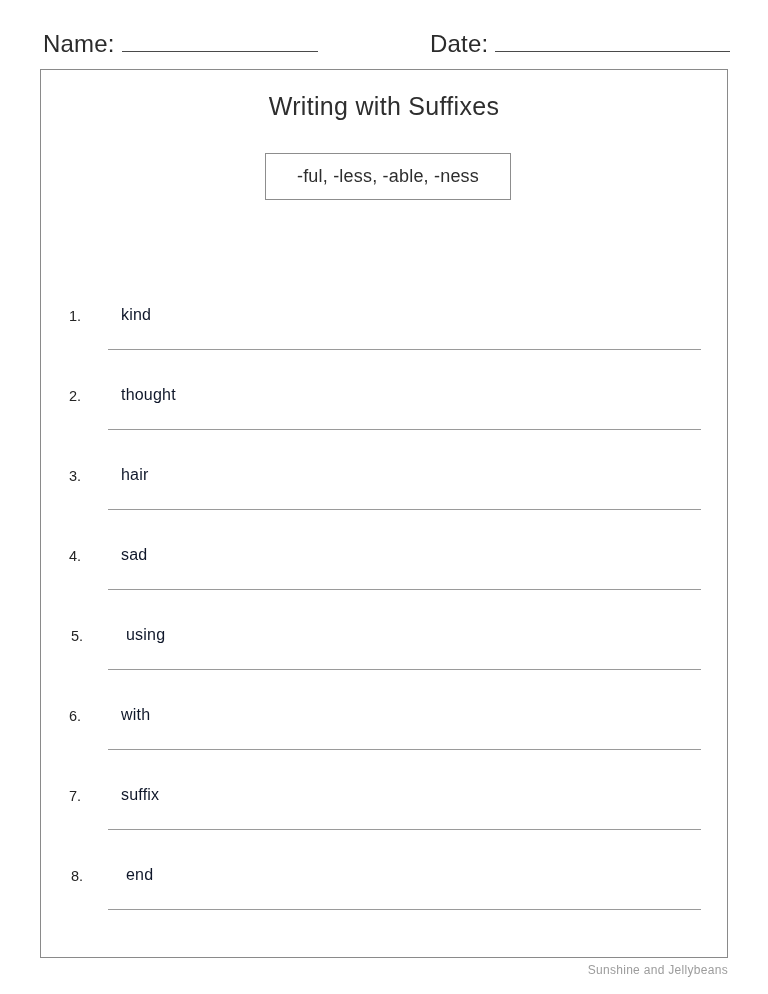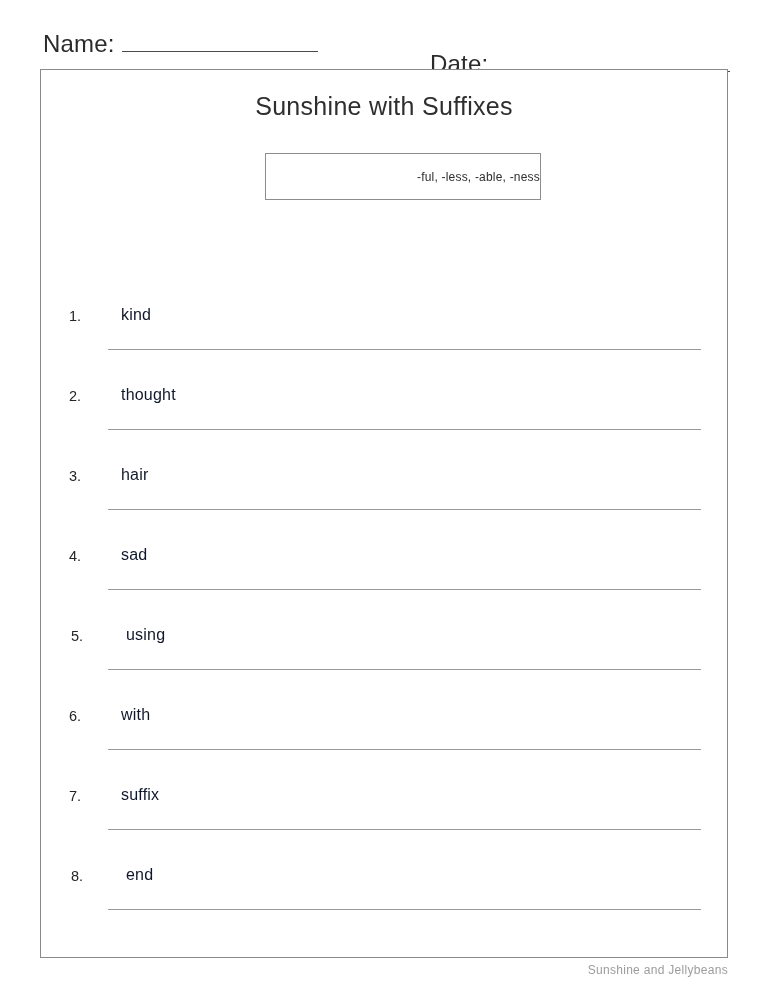--- a/index.html
+++ b/index.html
@@ -25,21 +25,21 @@
   }
   .field {
     position: absolute;
     display: flex;
     align-items: baseline;
     font-size: 24px;
     color: #2b2b2b;
     letter-spacing: 0.2px;
   }
   .field-name { left: 43px; top: 0; }
-  .field-date { left: 430px; top: 0; margin-top: 20px; }
+  .field-date { left: 430px; top: 0; }
   .field-label {
     white-space: nowrap;
     font-weight: 400;
   }
   .field-rule {
     display: inline-block;
     border-bottom: 1.6px solid #4a4a4a;
     margin-left: 7px;
     height: 16px;
   }
@@ -67,28 +67,28 @@
     font-size: 25px;
     font-weight: 300;
     color: #2e2e2e;
     letter-spacing: 0.3px;
   }
 
   .suffix-box {
     position: absolute;
     left: 224px;
     top: 83px;
-    width: 276px;
+    width: 246px;
     height: 47px;
     border: 1.3px solid #8d8d8d;
     box-sizing: border-box;
     display: flex;
     align-items: center;
-    justify-content: flex-end;
-    font-size: 12px;
+    justify-content: center;
+    font-size: 18px;
     color: #2e2e2e;
     font-weight: 300;
     letter-spacing: 0.2px;
   }
 
   .instructions {
     position: absolute;
     left: 30px;
     top: 172px;
     width: 625px;
@@ -162,21 +162,21 @@
     <span class="field-rule rule-name"></span>
   </div>
   <div class="field field-date">
     <span class="field-label">Date:</span>
     <span class="field-rule rule-date"></span>
   </div>
 </div>
 
 <div class="sheet">
 
-  <div class="worksheet-title">Sunshine with Suffixes</div>
+  <div class="worksheet-title">Writing with Suffixes</div>
 
   <div class="suffix-box">
     <span>-ful, -less, -able, -ness</span>
   </div>
 
   <div class="instructions">
   </div>
 
   <div class="items">
 

